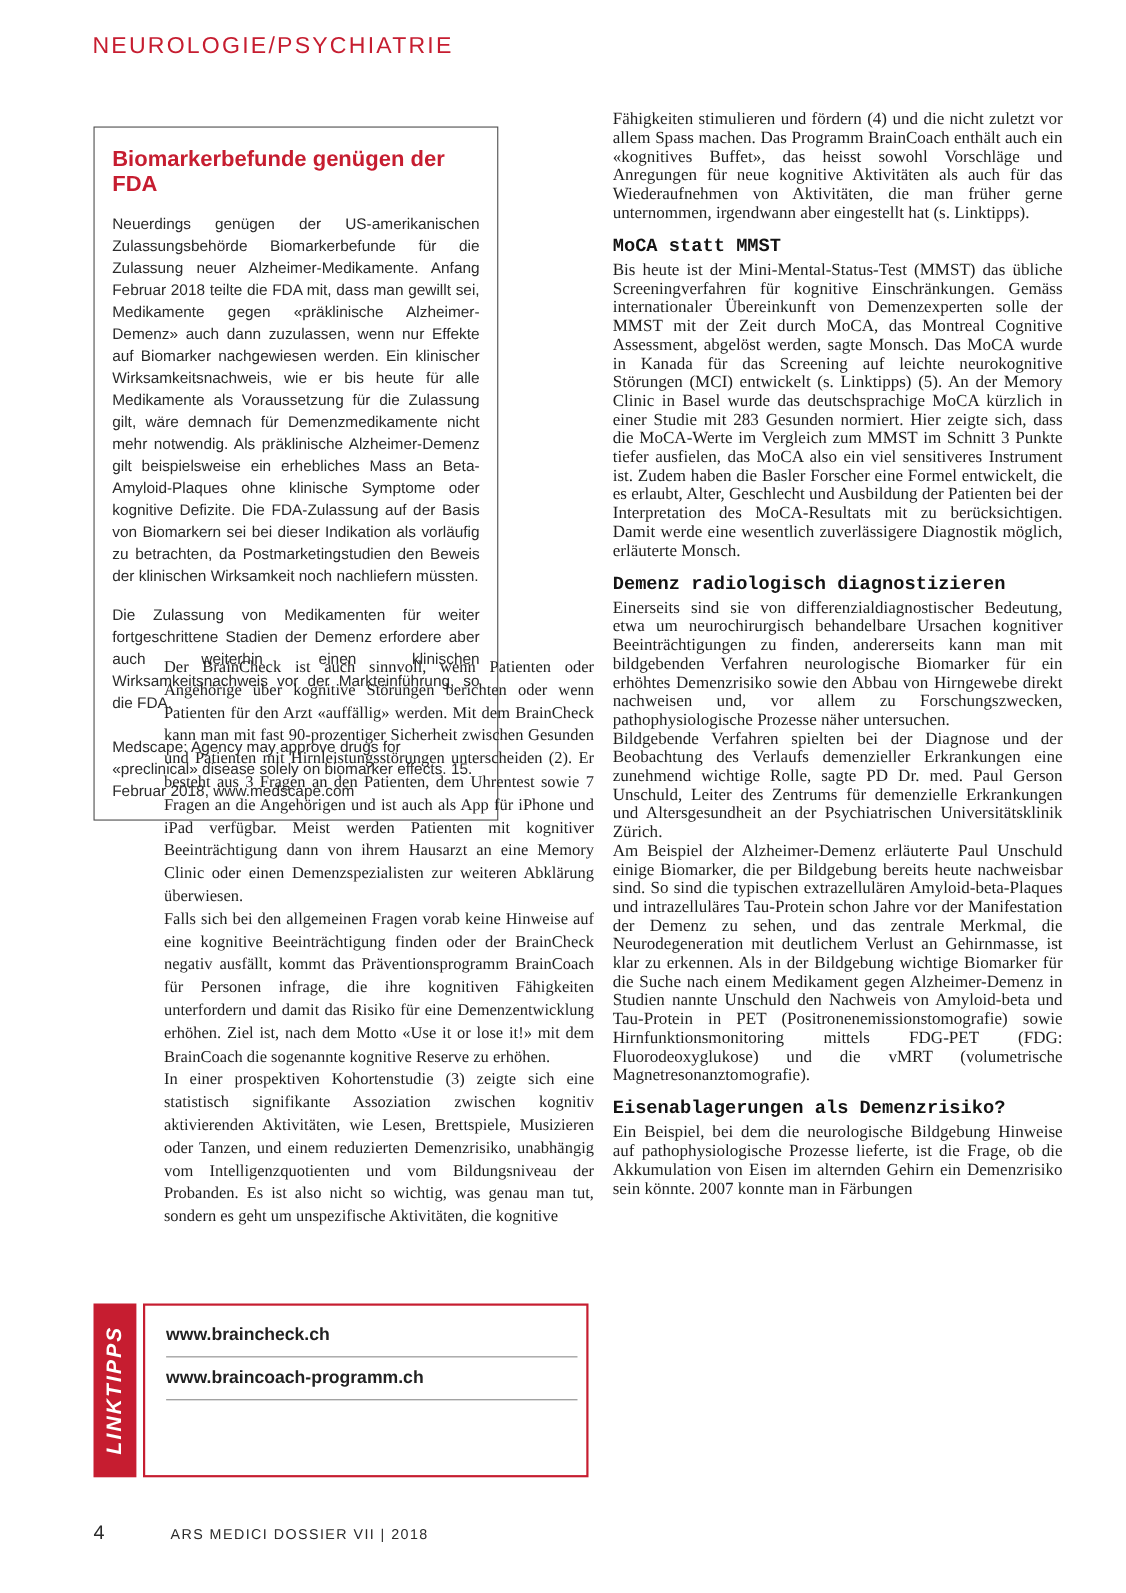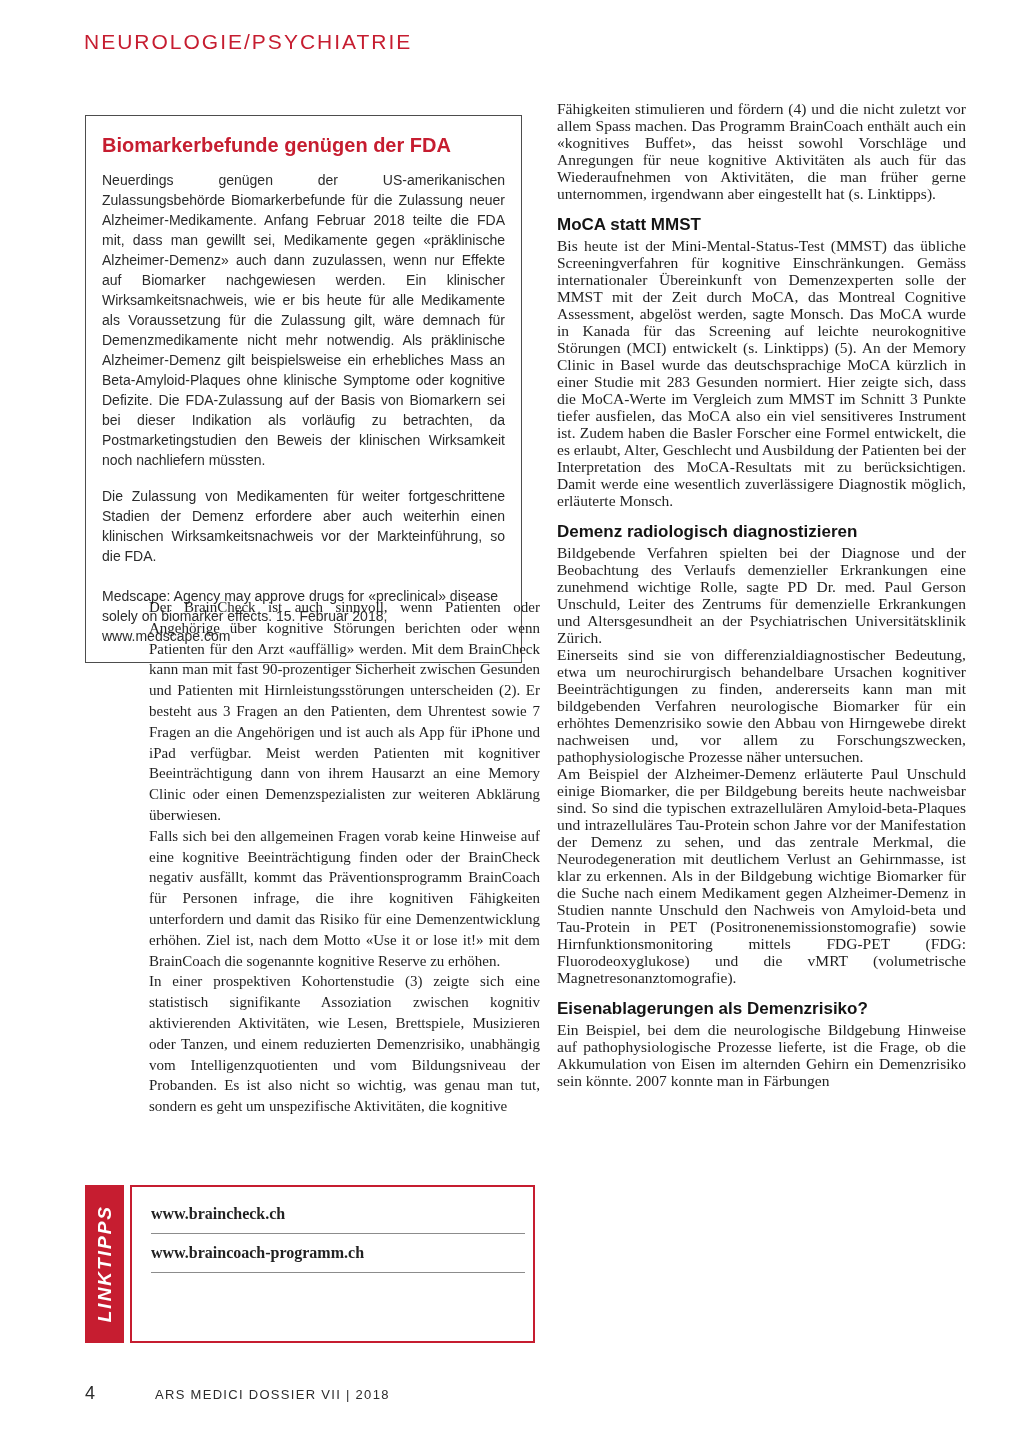--- a/index.html
+++ b/index.html
@@ -12,21 +12,21 @@
 
   
   .section-label {
     position: absolute; left: 84px; top: 30px;
     font-family: "Liberation Sans", sans-serif;
     font-size: 21px; letter-spacing: 2px; color: var(--accent);
   }
 
   
   .fda-box {
-    position: absolute; left: 85px; top: 115px; width: 437px;
+    position: absolute; left: 85px; top: 115px; width: 368px;
     border: 1px solid #4d4d4d; background: #fff;
     padding: 18px 16px 16px 16px;
     font-family: "Liberation Sans", sans-serif; color: var(--sans-ink);
   }
   .fda-box .box-title {
     font-size: 20px; font-weight: bold; color: var(--accent);
     margin-bottom: 13px;
   }
   .fda-box p {
     font-size: 14px; line-height: 20px; text-align: justify;
@@ -55,35 +55,35 @@
     font-family: "Liberation Sans", sans-serif;
     font-weight: bold; font-style: italic;
     color: #ffffff; font-size: 19px; letter-spacing: 2px;
   }
   .linktipps .link-panel {
     position: absolute; left: 45px; right: 0; top: 0; bottom: 0;
     border: 2px solid var(--accent); background: #fff;
     padding: 18px 8px 0 19px;
   }
   .linktipps .link-item {
-    font-family: Liberation Serif, serif; font-weight: bold;
+    font-family: Liberation Sans, sans-serif; font-weight: bold;
     font-size: 16px; color: #222; display: block; text-decoration: none;
   }
   .linktipps hr.link-sep {
     border: none; border-top: 1px solid #8c8c8c; margin: 10px 0;
   }
 
   
   .right-col {
     position: absolute; left: 557px; top: 100px; width: 409px;
     font-size: 15.5px; line-height: 17px; text-align: justify;
   }
   .right-col p { margin: 0; }
   .right-col h3 {
-    font-family: Liberation Sans, sans-serif; font-weight: bold;
+    font-family: Liberation Mono, monospace; font-weight: bold;
     font-size: 17px; color: #141414; text-align: left;
     margin: 14px 0 4px 0;
   }
 
   
   .footer {
     position: absolute; left: 85px; top: 1383px; width: 600px;
     font-family: "Liberation Sans", sans-serif; color: #2b2b2b;
     display: flex; align-items: baseline;
   }
@@ -120,22 +120,22 @@
   </div>
 </div>
 
 <div class="right-col">
   <p>Fähigkeiten stimulieren und fördern (4) und die nicht zuletzt vor allem Spass machen. Das Programm BrainCoach enthält auch ein «kognitives Buffet», das heisst sowohl Vorschläge und Anregungen für neue kognitive Aktivitäten als auch für das Wiederaufnehmen von Aktivitäten, die man früher gerne unternommen, irgendwann aber eingestellt hat (s. Linktipps).</p>
 
   <h3>MoCA statt MMST</h3>
   <p>Bis heute ist der Mini-Mental-Status-Test (MMST) das übliche Screeningverfahren für kognitive Einschränkungen. Gemäss internationaler Übereinkunft von Demenzexperten solle der MMST mit der Zeit durch MoCA, das Montreal Cognitive Assessment, abgelöst werden, sagte Monsch. Das MoCA wurde in Kanada für das Screening auf leichte neurokognitive Störungen (MCI) entwickelt (s. Linktipps) (5). An der Memory Clinic in Basel wurde das deutschsprachige MoCA kürzlich in einer Studie mit 283 Gesunden normiert. Hier zeigte sich, dass die MoCA-Werte im Vergleich zum MMST im Schnitt 3 Punkte tiefer ausfielen, das MoCA also ein viel sensitiveres Instrument ist. Zudem haben die Basler Forscher eine Formel entwickelt, die es erlaubt, Alter, Geschlecht und Ausbildung der Patienten bei der Interpretation des MoCA-Resultats mit zu berücksichtigen. Damit werde eine wesentlich zuverlässigere Diagnostik möglich, erläuterte Monsch.</p>
 
   <h3>Demenz radiologisch diagnostizieren</h3>
+  <p>Einerseits sind sie von differenzialdiagnostischer Bedeutung, etwa um neurochirurgisch behandelbare Ursachen kognitiver Beeinträchtigungen zu finden, andererseits kann man mit bildgebenden Verfahren neurologische Biomarker für ein erhöhtes Demenzrisiko sowie den Abbau von Hirngewebe direkt nachweisen und, vor allem zu Forschungszwecken, pathophysiologische Prozesse näher untersuchen.</p>
   <p>Bildgebende Verfahren spielten bei der Diagnose und der Beobachtung des Verlaufs demenzieller Erkrankungen eine zunehmend wichtige Rolle, sagte PD Dr. med. Paul Gerson Unschuld, Leiter des Zentrums für demenzielle Erkrankungen und Altersgesundheit an der Psychiatrischen Universitätsklinik Zürich.</p>
-  <p>Einerseits sind sie von differenzialdiagnostischer Bedeutung, etwa um neurochirurgisch behandelbare Ursachen kognitiver Beeinträchtigungen zu finden, andererseits kann man mit bildgebenden Verfahren neurologische Biomarker für ein erhöhtes Demenzrisiko sowie den Abbau von Hirngewebe direkt nachweisen und, vor allem zu Forschungszwecken, pathophysiologische Prozesse näher untersuchen.</p>
   <p>Am Beispiel der Alzheimer-Demenz erläuterte Paul Unschuld einige Biomarker, die per Bildgebung bereits heute nachweisbar sind. So sind die typischen extrazellulären Amyloid-beta-Plaques und intrazelluläres Tau-Protein schon Jahre vor der Manifestation der Demenz zu sehen, und das zentrale Merkmal, die Neurodegeneration mit deutlichem Verlust an Gehirnmasse, ist klar zu erkennen. Als in der Bildgebung wichtige Biomarker für die Suche nach einem Medikament gegen Alzheimer-Demenz in Studien nannte Unschuld den Nachweis von Amyloid-beta und Tau-Protein in PET (Positronenemissionstomografie) sowie Hirnfunktionsmonitoring mittels FDG-PET (FDG: Fluorodeoxyglukose) und die vMRT (volumetrische Magnetresonanztomografie).</p>
 
   <h3>Eisenablagerungen als Demenzrisiko?</h3>
   <p>Ein Beispiel, bei dem die neurologische Bildgebung Hinweise auf pathophysiologische Prozesse lieferte, ist die Frage, ob die Akkumulation von Eisen im alternden Gehirn ein Demenzrisiko sein könnte. 2007 konnte man in Färbungen</p>
 </div>
 
 <div class="footer">
   <span class="page-number">4</span>
   <span class="journal">ARS MEDICI DOSSIER VII | 2018</span>
 </div>

